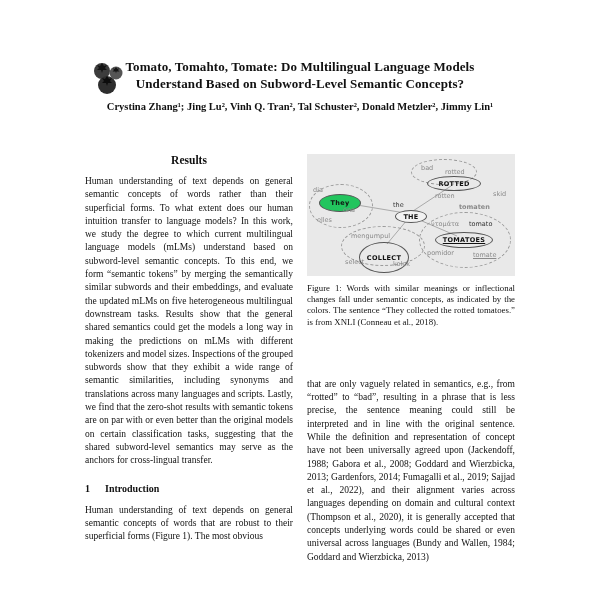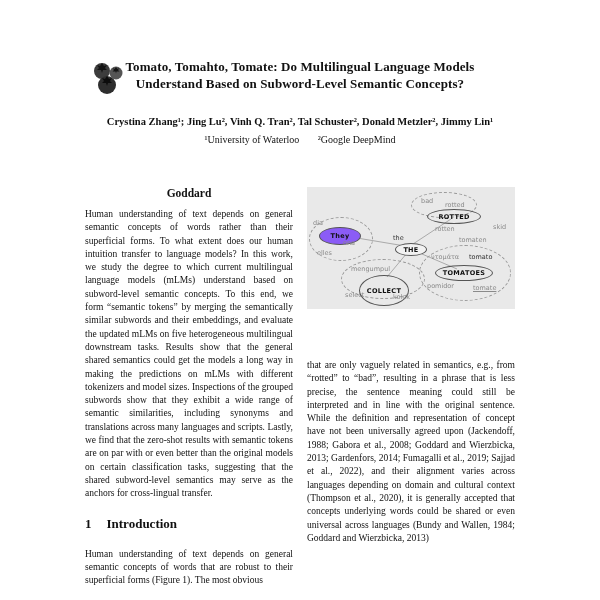--- a/index.html
+++ b/index.html
@@ -4,28 +4,28 @@
 <style>
   * { margin:0; padding:0; box-sizing:border-box; }
   html,body { background:#ffffff; }
   .page {
     position:relative; width:600px; height:600px; background:#ffffff;
     font-family:"Liberation Serif", serif; color:#111; overflow:hidden;
   }
   .header { position:relative; text-align:center; padding-top:58px; }
   .logo { position:absolute; left:92px; top:60px; width:32px; height:36px; }
   .title-line { font-size:13px; font-weight:bold; line-height:17px; letter-spacing:.1px; }
-  .authors { margin-top:24px; font-size:10.5px; font-weight:bold; }
+  .authors { margin-top:9px; font-size:10.5px; font-weight:bold; }
   .affils { margin-top:7px; font-size:10px; }
   .affils .aff + .aff { margin-left:16px; }
   .columns { display:flex; gap:14px; padding:0 85px; margin-top:42px; }
   .col { width:208px; flex:none; }
   .abs-head { text-align:center; font-size:11.5px; font-weight:bold; margin-bottom:9px; }
   .justify { font-size:9.5px; line-height:13.3px; text-align:justify; }
-  .sec-head { font-size:13px; font-weight:bold; margin:15px 0 16px; }
+  .sec-head { font-size:10px; font-weight:bold; margin:15px 0 10px; }
   .sec-head .num { display:inline-block; margin-right:15px; }
   .figure { position:relative; width:208px; height:122px; background:#e9e9e9; overflow:hidden; }
   .fig-lines { position:absolute; left:0; top:0; }
   .fig-word { position:absolute; font-size:6.5px; color:#8a8a8a; white-space:nowrap;
               font-family:"DejaVu Sans", sans-serif; z-index:3;text-align:center; }
   .fig-word.dark { color:#333; }
   .ellipse { position:absolute; border-radius:50%; display:flex; align-items:center;
              justify-content:center; z-index:2; }
   .ellipse.solid { border:1px solid #555; }
   .ellipse.dashed { border:1px dashed #999; }
@@ -45,30 +45,26 @@
       <circle cx="10" cy="11" r="8" fill="#3c3c3c"></circle>
       <circle cx="24" cy="13" r="6.5" fill="#555555"></circle>
       <circle cx="15" cy="25" r="9" fill="#2e2e2e"></circle>
       <path d="M10 3 l2 3 l3-1 l-2 3 l2 2 l-4 0 l-1 3 l-1-3 l-4 0 l2-2 l-2-3 l3 1 z" fill="#141414"></path>
       <path d="M24 7 l1.5 2 l2-1 l-1.5 2 l1.5 1.5 l-3 0 l-0.5 2 l-0.5-2 l-3 0 l1.5-1.5 l-1.5-2 l2 1 z" fill="#141414"></path>
       <path d="M15 16 l2 3 l3-1 l-2 3 l2 2 l-4 0 l-1 3 l-1-3 l-4 0 l2-2 l-2-3 l3 1 z" fill="#0c0c0c"></path>
     </svg>
     <div class="title-line">Tomato, Tomahto, Tomate: Do Multilingual Language Models</div>
     <div class="title-line">Understand Based on Subword-Level Semantic Concepts?</div>
     <div class="authors">Crystina Zhang¹; Jing Lu², Vinh Q. Tran², Tal Schuster², Donald Metzler², Jimmy Lin¹</div>
-    <div class="affils">
-      <span class="aff">¹University of Waterloo</span>
-      <span class="aff">²Google DeepMind</span>
-    </div>
   </div>
 
   <div class="columns">
 
     <div class="col">
-      <div class="abs-head">Goddard</div>
+      <div class="abs-head">Results</div>
       <p class="justify">Human understanding of text depends on general semantic concepts of words rather than their superficial forms. To what extent does our human intuition transfer to language models? In this work, we study the degree to which current multilingual language models (mLMs) understand based on subword-level semantic concepts. To this end, we form “semantic tokens” by merging the semantically similar subwords and their embeddings, and evaluate the updated mLMs on five heterogeneous multilingual downstream tasks. Results show that the general shared semantics could get the models a long way in making the predictions on mLMs with different tokenizers and model sizes. Inspections of the grouped subwords show that they exhibit a wide range of semantic similarities, including synonyms and translations across many languages and scripts. Lastly, we find that the zero-shot results with semantic tokens are on par with or even better than the original models on certain classification tasks, suggesting that the shared subword-level semantics may serve as the anchors for cross-lingual transfer.</p>
       <div class="sec-head">
         <span class="num">1</span><span>Introduction</span>
       </div>
       <p class="justify">Human understanding of text depends on general semantic concepts of words that are robust to their superficial forms (Figure 1). The most obvious</p>
     </div>
 
     <div class="col">
 
       <div class="figure">
@@ -83,48 +79,49 @@
         <span class="fig-word" style="left:114px; top:10px;">bad</span>
         <span class="fig-word" style="left:138px; top:14px;">rotted</span>
         <div class="ellipse solid" style="left:120px; top:22px; width:54px; height:15px;">
           <span class="lbl caps">ROTTED</span>
         </div>
         <span class="fig-word" style="left:108px; top:38px;margin-left:20px;">rotten</span>
         <span class="fig-word" style="left:186px; top:36px;">skid</span>
 
         <div class="ellipse dashed" style="left:2px; top:30px; width:64px; height:44px;"></div>
         <span class="fig-word" style="left:6px; top:32px;">dia</span>
-        <div class="ellipse solid" style="left:12px; top:40px; width:42px; height:18px; background:#8b5cf6;">
+        <div class="ellipse solid" style="left:12px; top:40px; width:42px; height:18px; background:#22c55e;">
           <span class="lbl caps">They</span>
         </div>
         <span class="fig-word" style="left:10px; top:62px;">elles</span>
         <span class="fig-word" style="left:36px; top:52px;">ona</span>
 
         <span class="fig-word dark" style="left:86px; top:47px;">the</span>
         <div class="ellipse solid" style="left:88px; top:56px; width:32px; height:13px; background:#f2f2f2;">
           <span class="lbl caps">THE</span>
         </div>
 
-        <span class="fig-word" style="left:152px; top:49px;">tomaten</span>
+        <span class="fig-word" style="left:152px; top:49px;font-weight:bold;">tomaten</span>
         <div class="ellipse dashed" style="left:112px; top:58px; width:92px; height:56px;"></div>
         <span class="fig-word" style="left:124px; top:66px;">ντομάτα</span>
         <span class="fig-word dark" style="left:162px; top:66px;">tomato</span>
-        <div class="ellipse solid" style="left:128px; top:78px; width:58px; height:16px;">
+        <div class="ellipse solid" style="left:128px; top:78px; width:58px; height:16px;text-decoration:underline;">
           <span class="lbl caps">TOMATOES</span>
         </div>
         <span class="fig-word" style="left:120px; top:95px;">pomidor</span>
         <span class="fig-word" style="left:166px; top:97px;text-decoration:underline;">tomate</span>
 
         <div class="ellipse dashed" style="left:34px; top:72px; width:84px; height:40px;"></div>
         <span class="fig-word" style="left:44px; top:78px;">mengumpul</span>
         <div class="ellipse solid" style="left:52px; top:88px; width:50px; height:31px;">
           <span class="lbl caps">COLLECT</span>
         </div>
         <span class="fig-word" style="left:38px; top:104px;">select</span>
         <span class="fig-word" style="left:86px; top:106px;">kolek</span>
       </div>
 
+      <p class="caption">Figure 1: Words with similar meanings or inflectional changes fall under semantic concepts, as indicated by the colors. The sentence “They collected the rotted tomatoes.” is from XNLI (Conneau et al., 2018).</p>
 
       <p class="justify rc-body">that are only vaguely related in semantics, e.g., from “rotted” to “bad”, resulting in a phrase that is less precise, the sentence meaning could still be interpreted and in line with the original sentence. While the definition and representation of concept have not been universally agreed upon (Jackendoff, 1988; Gabora et al., 2008; Goddard and Wierzbicka, 2013; Gardenfors, 2014; Fumagalli et al., 2019; Sajjad et al., 2022), and their alignment varies across languages depending on domain and cultural context (Thompson et al., 2020), it is generally accepted that concepts underlying words could be shared or even universal across languages (Bundy and Wallen, 1984; Goddard and Wierzbicka, 2013)</p>
 
     </div>
   </div>
 </div>
 
 </body></html>

